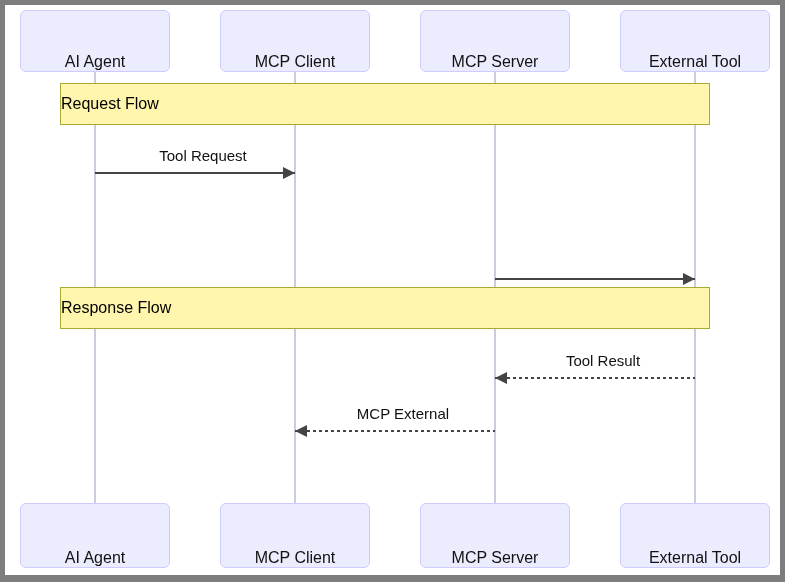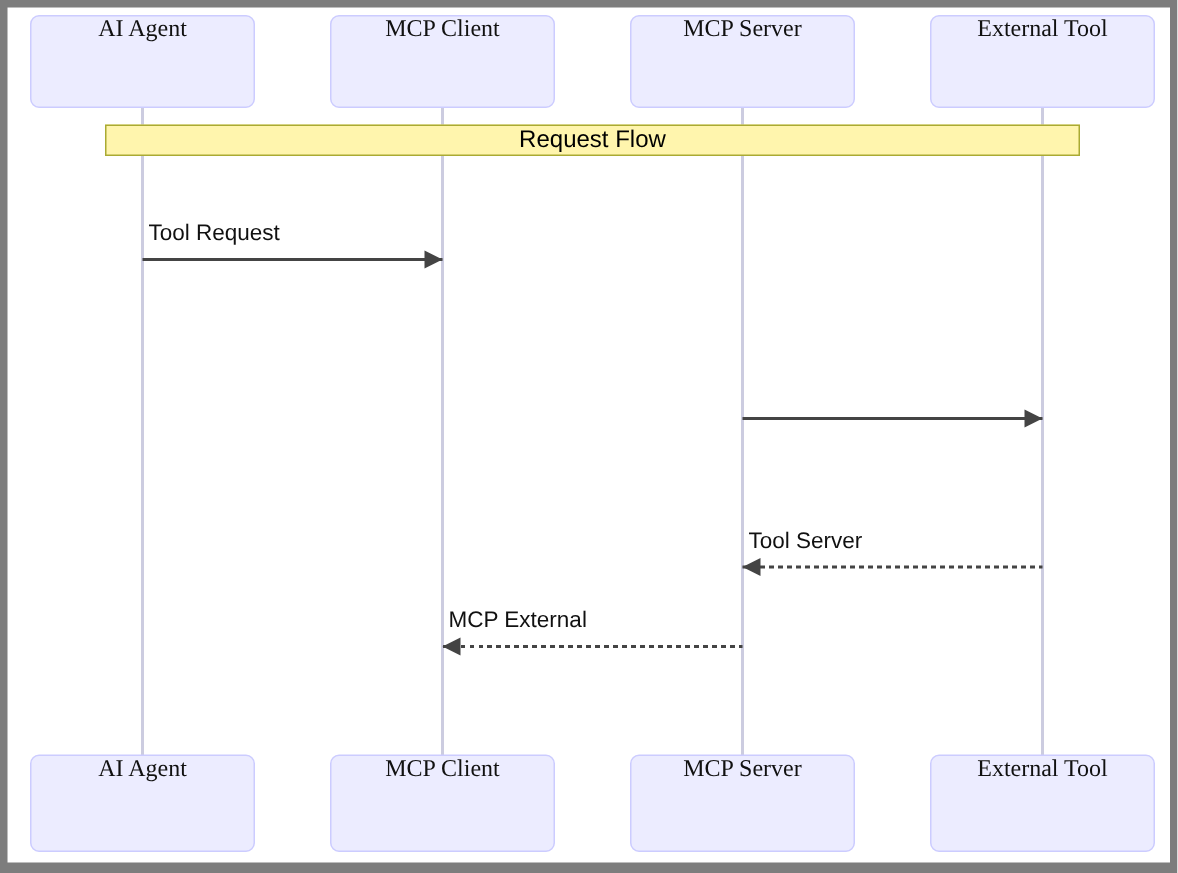--- a/index.html
+++ b/index.html
@@ -41,54 +41,52 @@
     background: var(--lifeline);
     z-index: 1;
   }
   .actor {
     position: absolute;
     width: 150px;
     background: var(--actor-fill);
     border: 1px solid var(--actor-border);
     border-radius: 6px;
     display: flex;
-    align-items: flex-start;
+    align-items: flex-end;
     justify-content: center;
     font-size: 16px;
     color: var(--text);
     z-index: 10;
-    font-family: Liberation Serif, serif;
   }
   .actor.top { top: 10px; height: 62px; }
   .actor.bottom { top: 503px; height: 65px; }
   .note {
     position: absolute;
-    left: 70px;
+    left: 60px;
     width: 650px;
-    height: 21px;
+    height: 42px;
     background: var(--note-fill);
     border: 1px solid var(--note-border);
     display: flex;
     align-items: center;
-    justify-content: center;
     font-size: 16px;
     color: #000;
     z-index: 5;
   }
   .msg {
     position: absolute;
     height: 28px;
     z-index: 6;
   }
   .msg .label {
     position: absolute;
-    left: 4px;
+    left: 16px;
     right: 0;
     top: 0;
-    text-align: left;
+    text-align: center;
     font-size: 15px;
     color: var(--text);
     white-space: nowrap;
   }
   .msg .line {
     position: absolute;
     left: 0;
     right: 0;
     bottom: 1px;
     height: 2px;
@@ -120,37 +118,40 @@
 <div class="canvas">
 
   <div class="lifeline" style="left:94px"></div>
   <div class="lifeline" style="left:294px"></div>
   <div class="lifeline" style="left:494px"></div>
   <div class="lifeline" style="left:694px"></div>
 
   <div class="note" style="top:83px">
     <span>Request Flow</span>
   </div>
+  <div class="note" style="top:287px">
+    <span>Response Flow</span>
+  </div>
 
   <div class="msg" style="left:95px; width:200px; top:147px">
     <div class="label">Tool Request</div>
     <div class="line">
       <span class="arrow to-right"></span>
     </div>
   </div>
 
 
   <div class="msg" style="left:495px; width:200px; top:253px">
     <div class="line">
       <span class="arrow to-right"></span>
     </div>
   </div>
 
   <div class="msg" style="left:495px; width:200px; top:352px">
-    <div class="label">Tool Server</div>
+    <div class="label">Tool Result</div>
     <div class="line dotted">
       <span class="arrow to-left"></span>
     </div>
   </div>
 
   <div class="msg" style="left:295px; width:200px; top:405px">
     <div class="label">MCP External</div>
     <div class="line dotted">
       <span class="arrow to-left"></span>
     </div>

